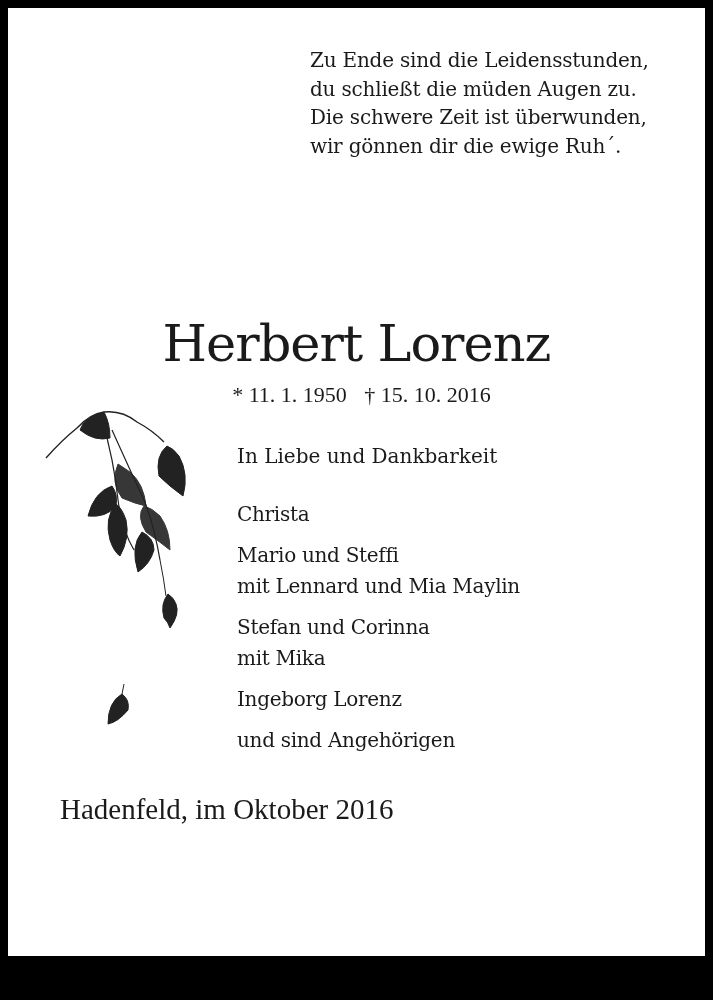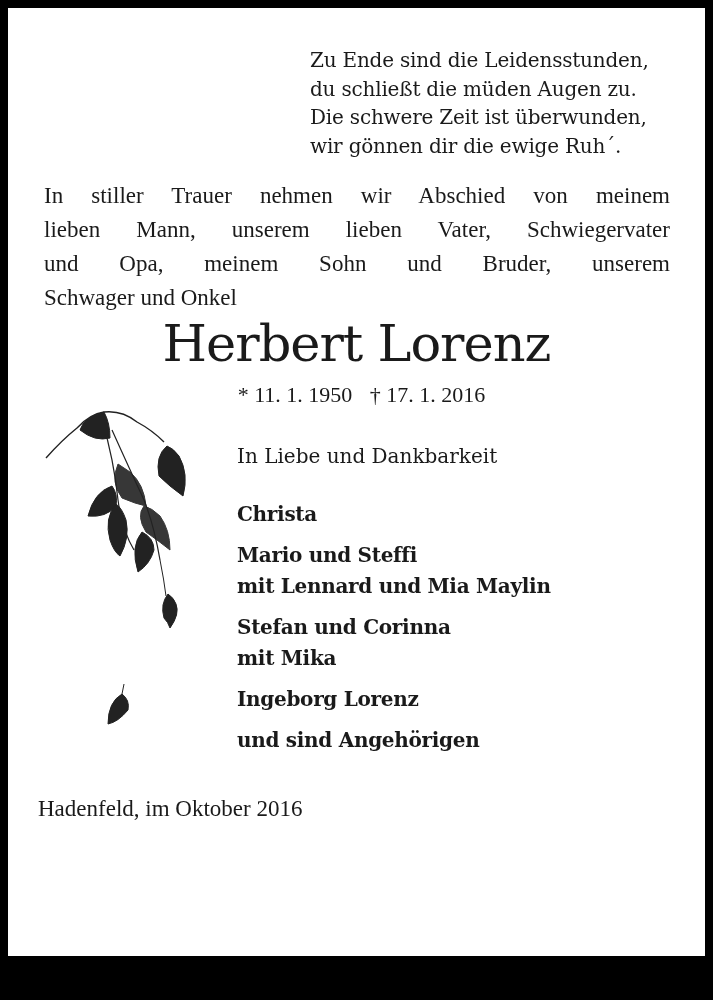--- a/index.html
+++ b/index.html
@@ -9,51 +9,45 @@
   .poem { position:absolute; left:302px; top:38px; font-size:20px; line-height:28.5px; font-family:"DejaVu Serif",serif; letter-spacing:-0.2px; }
   .poem div { white-space:nowrap; }
   .intro { position:absolute; left:36px; top:171px; width:626px; font-size:23px; line-height:34px; text-align:justify; font-family:"Liberation Serif",serif; }
   .intro .last { text-align:left; }
   .name { position:absolute; left:0; width:697px; top:306px; text-align:center; font-size:51px; line-height:60px; font-family:"DejaVu Serif",serif; font-weight:normal; letter-spacing:-1px; }
   .dates { position:absolute; left:0; width:697px; top:372px; text-align:center; font-size:22px; line-height:30px; font-family:"Liberation Serif",serif; padding-left:10px; box-sizing:border-box; }
   .dates span { margin:0 6px; }
   .branch { position:absolute; left:34px; top:392px; width:150px; height:330px; }
   .family { position:absolute; left:229px; top:433px; font-size:20px; font-family:"DejaVu Serif",serif; }
   .family .lead { font-weight:normal; line-height:30px; margin-bottom:28px; }
-  .family .grp { font-weight:bold; line-height:31px; margin-bottom:10px; letter-spacing:-0.3px; }
+  .family .grp { font-weight:normal; line-height:31px; margin-bottom:10px; letter-spacing:-0.3px; }
   .family .grp div { white-space:nowrap; }
-  .place { position:absolute; left:30px; top:785px; font-size:23px; line-height:32px; font-family:"Liberation Serif",serif; }
+  .place { position:absolute; left:52px; top:785px; font-size:29px; line-height:32px; font-family:"Liberation Serif",serif; }
   .service { position:absolute; left:36px; top:827px; width:626px; font-size:23px; line-height:34px; font-family:"Liberation Serif",serif; }
   .service div { text-align:justify; text-align-last:justify; white-space:nowrap; }
   .service div.last { text-align-last:left; }
 </style>
 </head>
 <body>
 
 <div class="page">
 
   <div class="poem">
     <div>Zu Ende sind die Leidensstunden,</div>
     <div>du schließt die müden Augen zu.</div>
     <div>Die schwere Zeit ist überwunden,</div>
     <div>wir gönnen dir die ewige Ruh´.</div>
   </div>
 
-  <div class="intro">
-    <div style="text-align-last:justify">In stiller Trauer nehmen wir Abschied von meinem</div>
-    <div style="text-align-last:justify">lieben Mann, unserem lieben Vater, Schwiegervater</div>
-    <div style="text-align-last:justify">und Opa, meinem Sohn und Bruder, unserem</div>
-    <div class="last">Schwager und Onkel</div>
-  </div>
 
   <div class="name">Herbert Lorenz</div>
 
   <div class="dates">
     <span>* 11. 1. 1950</span>
-    <span>† 17. 1. 2016</span>
+    <span>† 15. 10. 2016</span>
   </div>
 
   <svg class="branch" viewBox="0 0 150 330">
     <g fill="#222" stroke="#222">
       <path d="M4 58 Q20 40 35 28 Q48 14 62 12 Q80 10 95 22 Q110 30 122 42" fill="none" stroke-width="1.4"></path>
       <path d="M60 20 Q72 60 76 100 Q80 130 92 150" fill="none" stroke-width="1.2"></path>
       <path d="M70 30 Q88 70 102 100 Q112 125 118 160" fill="none" stroke-width="1.2"></path>
       <path d="M118 160 Q122 180 124 196" fill="none" stroke-width="1"></path>
       <path d="M62 12 q-20 5 -24 18 q15 12 30 8 q0 -15 -6 -26z"></path>
       <path d="M125 46 q-12 10 -8 30 q10 10 24 20 q6 -22 -4 -40 q-6 -8 -12 -10z"></path>

